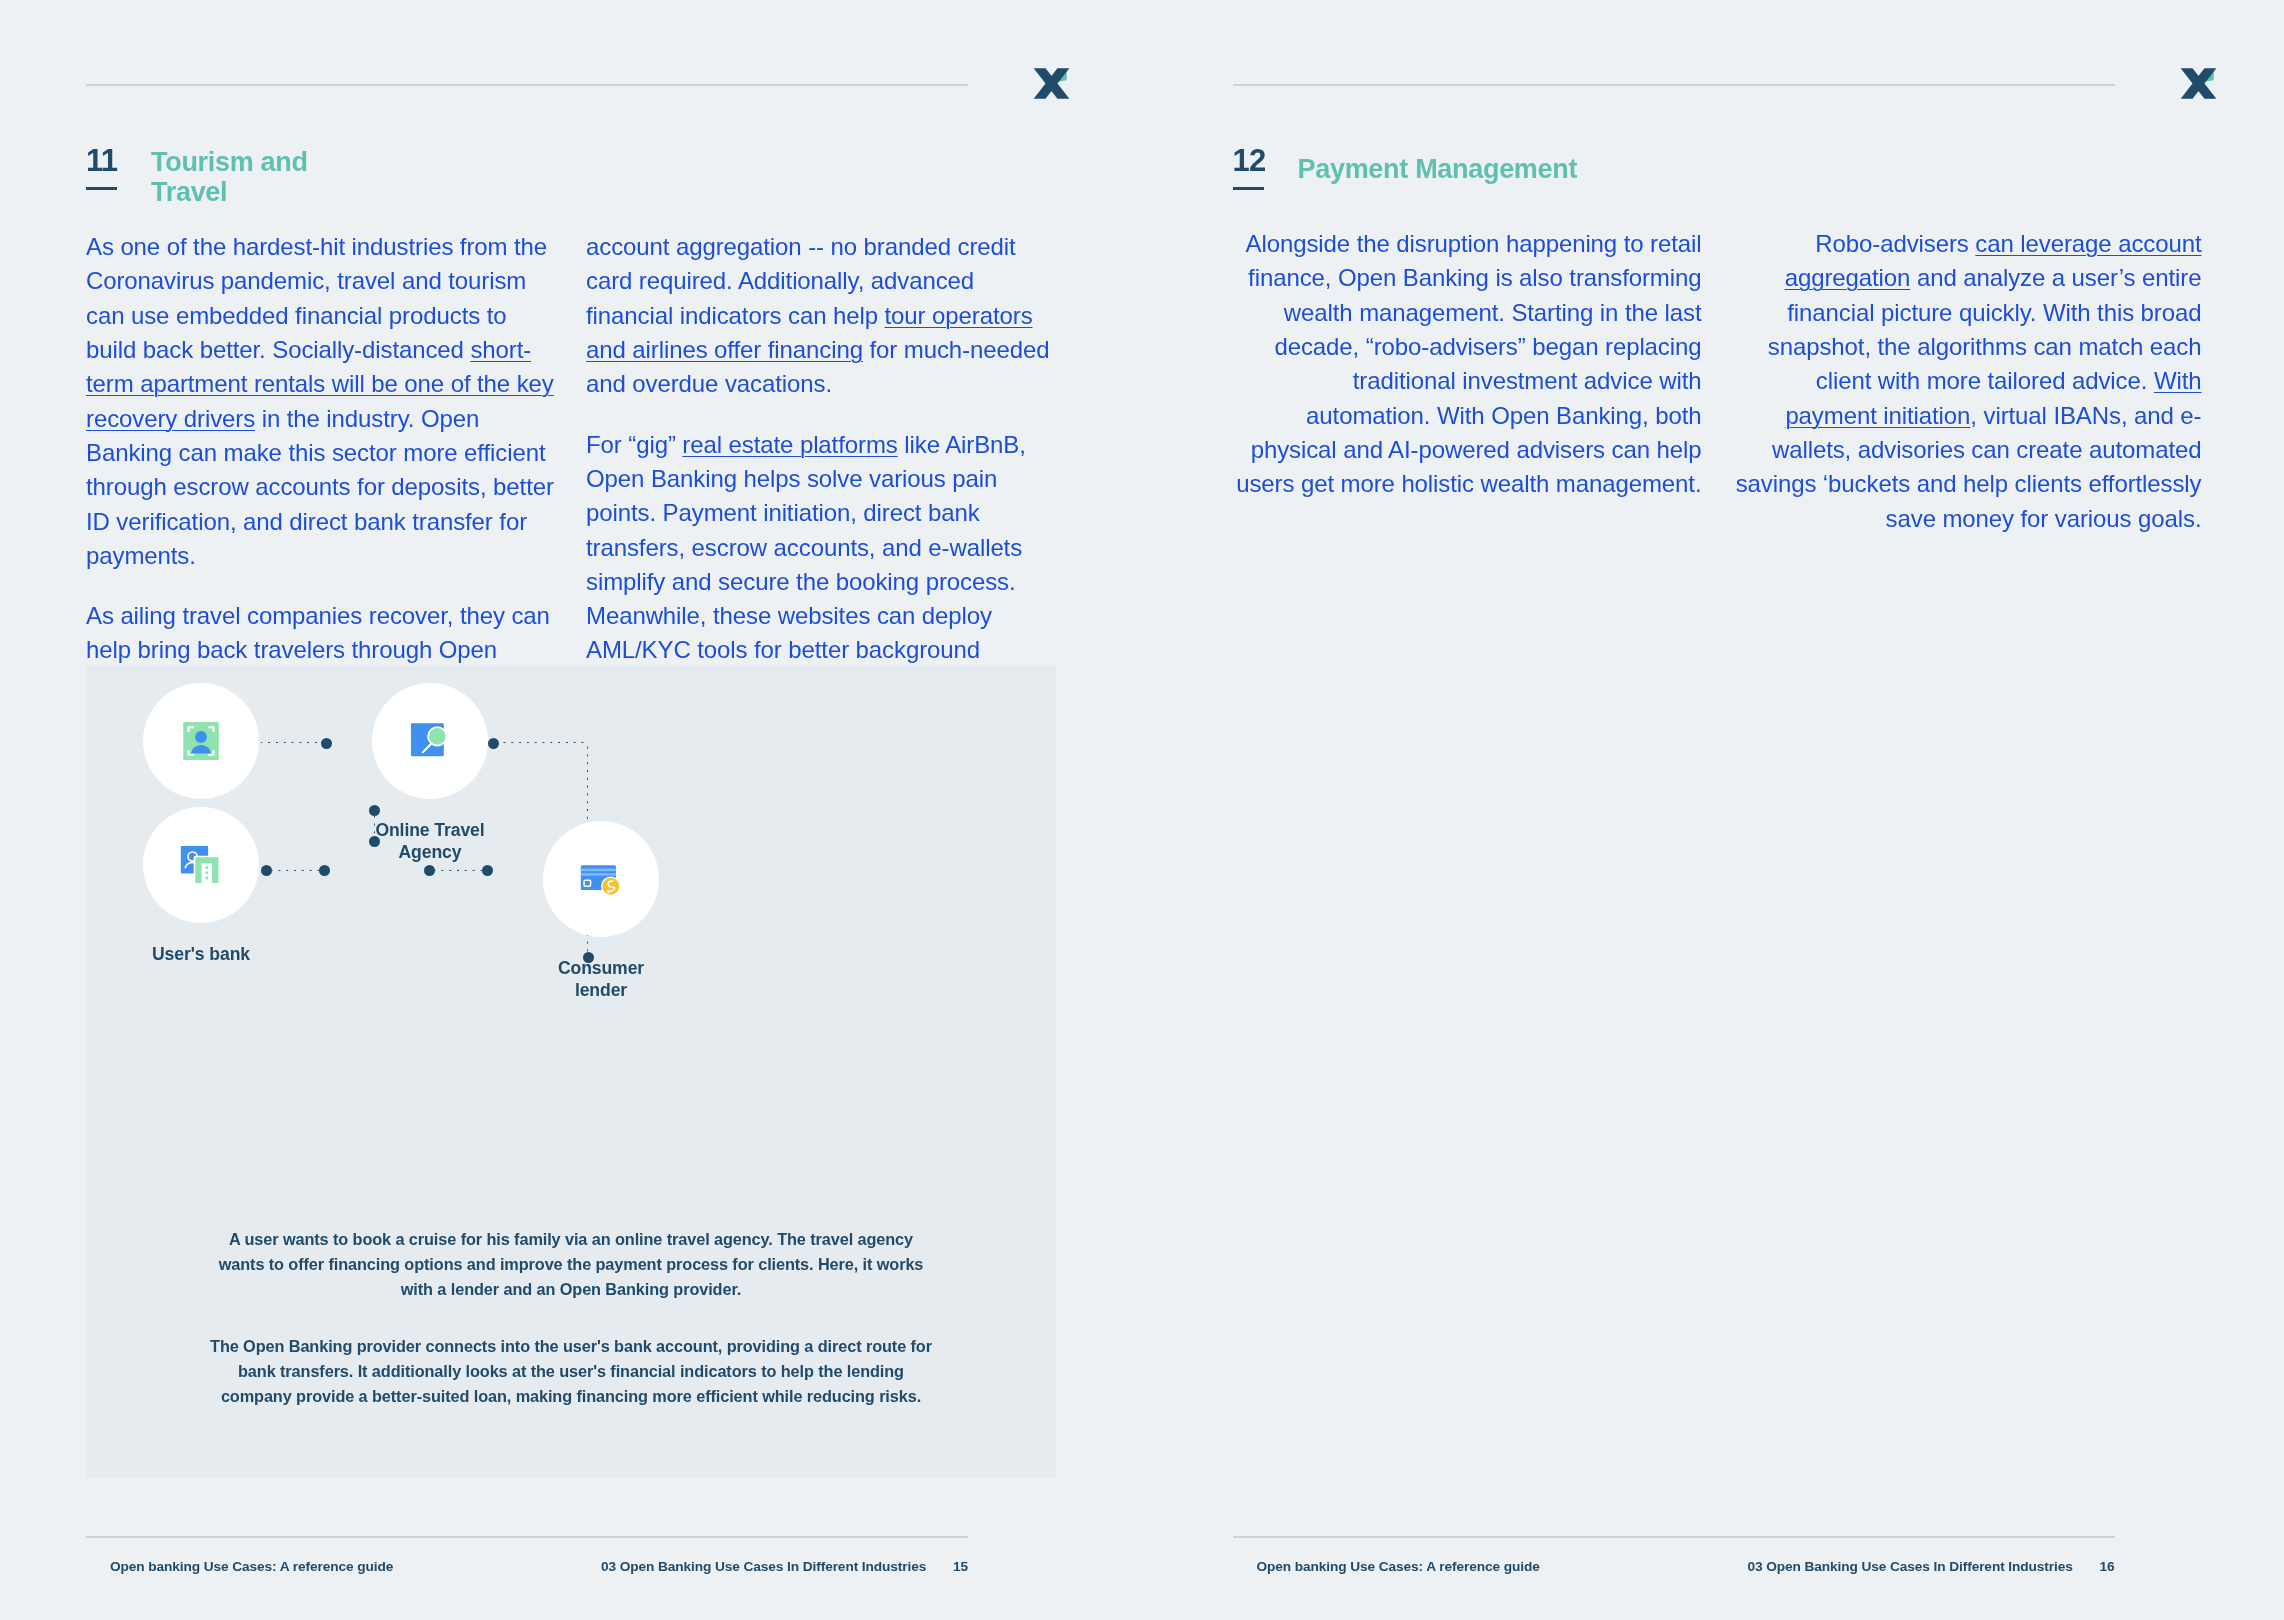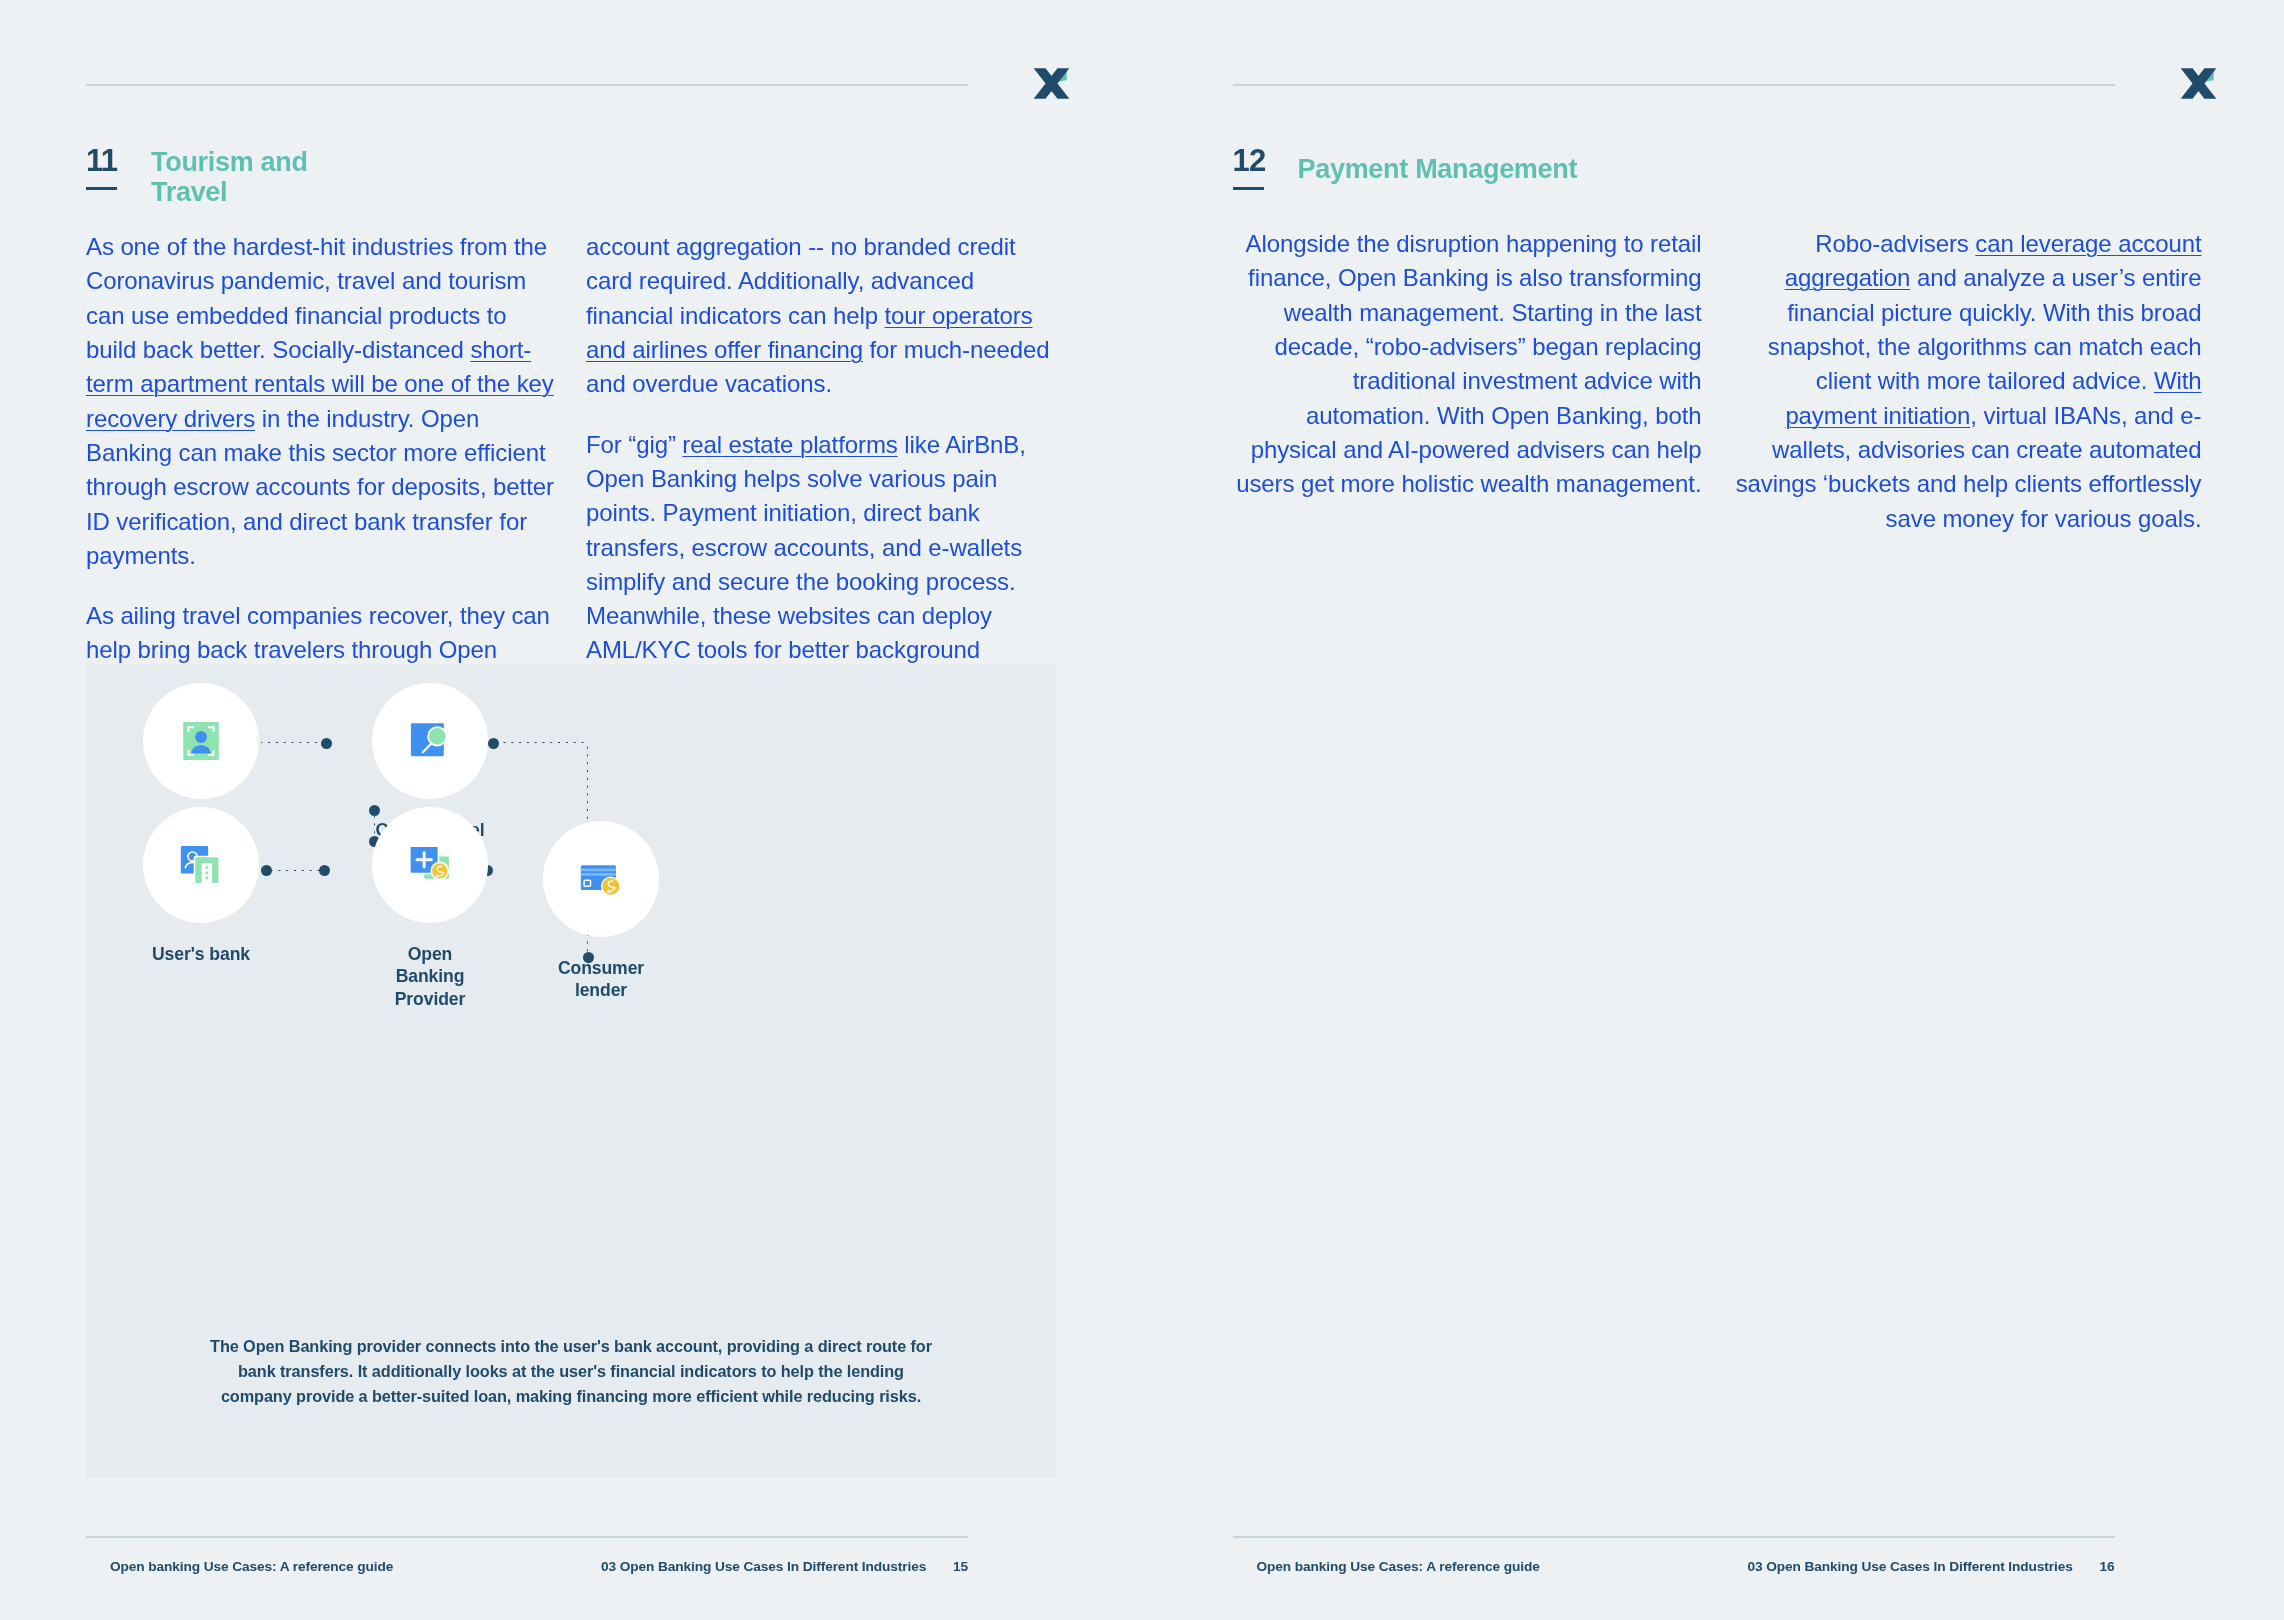--- a/index.html
+++ b/index.html
@@ -186,49 +186,36 @@
             <rect x="33" y="30" width="38" height="42" rx="2" fill="#8fe3b0" stroke="#ffffff" stroke-width="2.5"></rect>
             <rect x="44" y="40" width="16" height="32" fill="#ffffff"></rect>
             <rect x="50" y="45" width="4" height="4" fill="#8fe3b0"></rect>
             <rect x="50" y="53" width="4" height="4" fill="#8fe3b0"></rect>
             <rect x="50" y="61" width="4" height="4" fill="#8fe3b0"></rect>
           </svg>
         </div>
         <div class="nlabel">User's bank</div>
       </div>
 
-      <div class="node" style="left:286px; top:142px;">
-        <div class="circle">
-          <svg width="56" height="56" viewBox="0 0 86 86">
-            <rect x="34" y="30" width="38" height="34" rx="2" fill="#8fe3b0"></rect>
-            <rect x="12" y="14" width="44" height="42" rx="2" fill="#4090f0" stroke="#ffffff" stroke-width="2.5"></rect>
-            <path d="M34 24 v22 M23 35 h22" stroke="#ffffff" stroke-width="4.5" stroke-linecap="round"></path>
-            <circle cx="58" cy="52" r="13" fill="#f3c233" stroke="#ffffff" stroke-width="2.5"></circle>
-            <path d="M61 45 q-7 0 -7 4 t7 5 t-1 5 t-6 -1" stroke="#ffffff" stroke-width="2.2" fill="none" stroke-linecap="round"></path>
-          </svg>
-        </div>
-        <div class="nlabel">
-          <span>Open Banking Provider</span>
-        </div>
-      </div>
 
       <div class="node" style="left:457px; top:156px;">
         <div class="circle">
           <svg width="56" height="56" viewBox="0 0 86 86">
             <rect x="12" y="22" width="54" height="38" rx="2.5" fill="#4090f0"></rect>
             <rect x="12" y="27" width="54" height="4" fill="#7fb8f6"></rect>
             <rect x="12" y="34" width="54" height="4" fill="#7fb8f6"></rect>
             <rect x="17" y="45" width="10" height="9" rx="1.5" fill="none" stroke="#ffffff" stroke-width="2.2"></rect>
             <circle cx="58" cy="54" r="14" fill="#f3c233" stroke="#ffffff" stroke-width="2"></circle>
             <path d="M61 46 q-7 0 -7 4.5 t7 5 t-1 5.5 t-6 -1" stroke="#ffffff" stroke-width="2.2" fill="none" stroke-linecap="round"></path>
           </svg>
         </div>
         <div class="nlabel">Consumer lender</div>
       </div>
 
+      <div class="caption" style="top:562px;">A user wants to book a cruise for his family via an online travel agency. The travel agency wants to offer financing options and improve the payment process for clients. Here, it works with a lender and an Open Banking provider.</div>
       <div class="caption" style="top:669px;">The Open Banking provider connects into the user's bank account, providing a direct route for bank transfers. It additionally looks at the user's financial indicators to help the lending company provide a better-suited loan, making financing more efficient while reducing risks.</div>
     </div>
 
     <div class="ftr-rule"></div>
     <div class="ftr">
       <span class="f-left">Open banking Use Cases: A reference guide</span>
       <span class="f-mid">03 Open Banking Use Cases In Different Industries</span>
       <span class="f-num">15</span>
     </div>
   </div>

